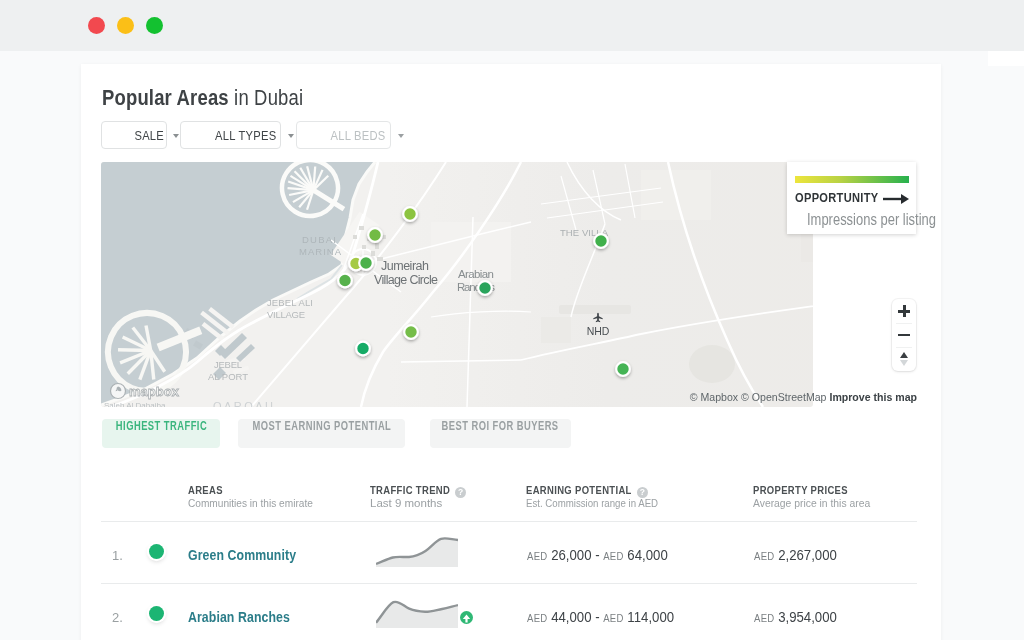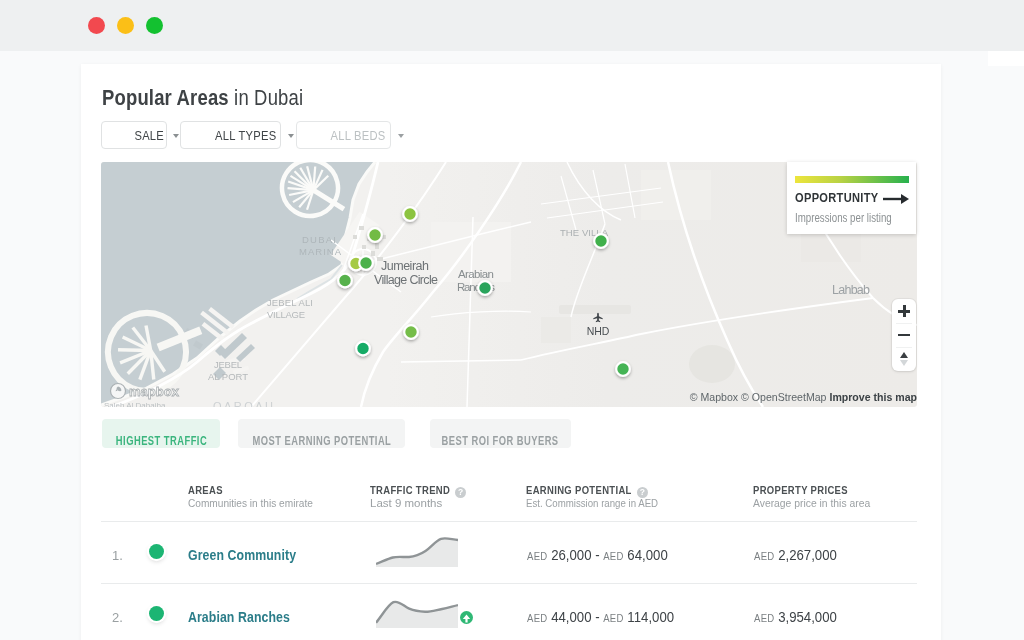--- a/index.html
+++ b/index.html
@@ -19,42 +19,42 @@
   .title span { font-weight:400; }
   .sx { display:inline-block; white-space:nowrap; }
 
   .fbtn { top:121px; height:28px; border:1px solid #e0e2e3; border-radius:4px; background:#fff;
           font-size:13px; color:#3f4447; letter-spacing:0.3px; display:flex; align-items:center;
           justify-content:center; gap:7px; white-space:nowrap;padding-left:43px; }
   .fbtn .sx { transform:scaleX(0.86); }
   .caret { width:0; height:0; border-left:3.5px solid transparent; border-right:3.5px solid transparent;
            border-top:4.5px solid #8b9092; margin-top:1px; }
 
-  .map { left:101px; top:162px; width:816px; height:245px; border-radius:3px; overflow:hidden; }
+  .map { left:101px; top:162px; width:712px; height:245px; border-radius:3px; overflow:hidden; }
 
   .legend { left:787px; top:162px; width:129px; height:72px; background:#fff;
             box-shadow:0 1px 4px rgba(0,0,0,0.18); }
   .legend .bar { position:absolute; left:8px; top:14px; width:114px; height:7px;
                  background:linear-gradient(90deg,#ede53c,#b8d244 40%,#27b14e); }
   .legend .t1 { position:absolute; left:8px; top:28px; font-size:13.5px; font-weight:700;
                 color:#2f3437; letter-spacing:0.4px; white-space:nowrap; }
   .legend .t1 .sx { transform:scaleX(0.82); transform-origin:0 0; }
-  .legend .t2 { position:absolute; left:8px; top:49px; font-size:12px; color:#8c9193; white-space:nowrap; }
+  .legend .t2 { position:absolute; left:20px; top:49px; font-size:16px; color:#8c9193; white-space:nowrap; }
   .legend .t2 .sx { transform:scaleX(0.81); transform-origin:0 0; }
 
   .zoomctl { left:892px; top:299px; width:24px; height:72px; background:#fff; border-radius:6px;
              box-shadow:0 0 0 1px rgba(0,0,0,0.04), 0 1px 3px rgba(0,0,0,0.1); }
   .zc { position:absolute; left:0; width:24px; height:24px; display:flex; align-items:center;
         justify-content:center; color:#33383b; font-weight:700; font-size:15px; }
 
   .attrib { top:391px; font-size:11.5px; color:#5f666a; white-space:nowrap;
             transform:scaleX(0.92); transform-origin:100% 50%; }
   .attrib b { color:#3c4246; }
 
-  .tab { top:419px; height:29px; border-radius:4px; display:flex; align-items:flex-end;
+  .tab { top:419px; height:29px; border-radius:4px; display:flex; align-items:flex-start;
          justify-content:center; font-size:12px; font-weight:700; letter-spacing:0.6px;
          background:#f3f4f4; color:#9aa0a2; white-space:nowrap; }
   .tab .sx { transform:scaleX(0.78); }
   .tab.active { background:#e7f5ee; color:#3bb57e; }
 
   .th { font-size:11px; font-weight:700; color:#4b5053; letter-spacing:0.4px; top:484px; white-space:nowrap; }
   .th .sx { transform:scaleX(0.86); transform-origin:0 0; }
   .ts { font-size:11.5px; color:#9ca1a4; top:497px; white-space:nowrap; transform-origin:0 0; }
   .help { display:inline-block; width:11px; height:11px; border-radius:50%; background:#c9cdcf;
           color:#fff; font-size:8.5px; font-weight:700; text-align:center; line-height:11px;

